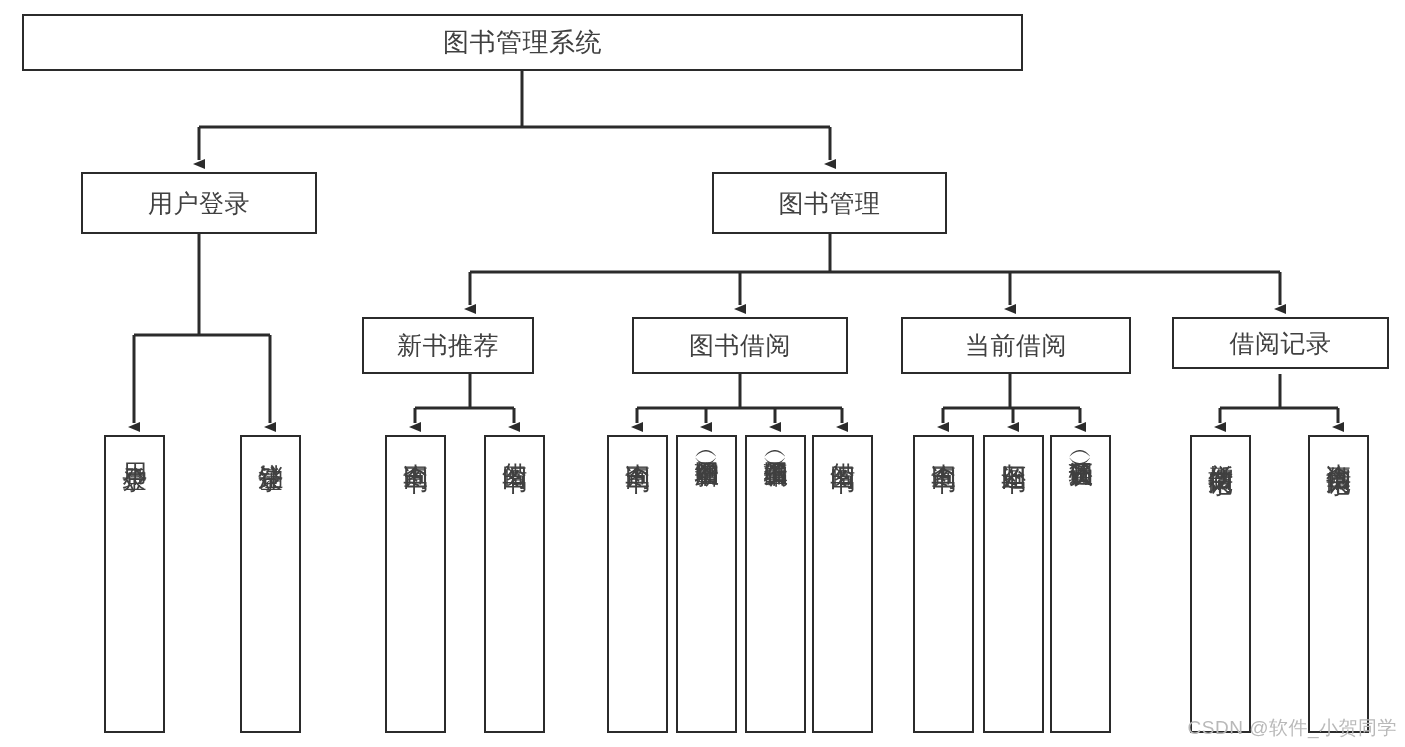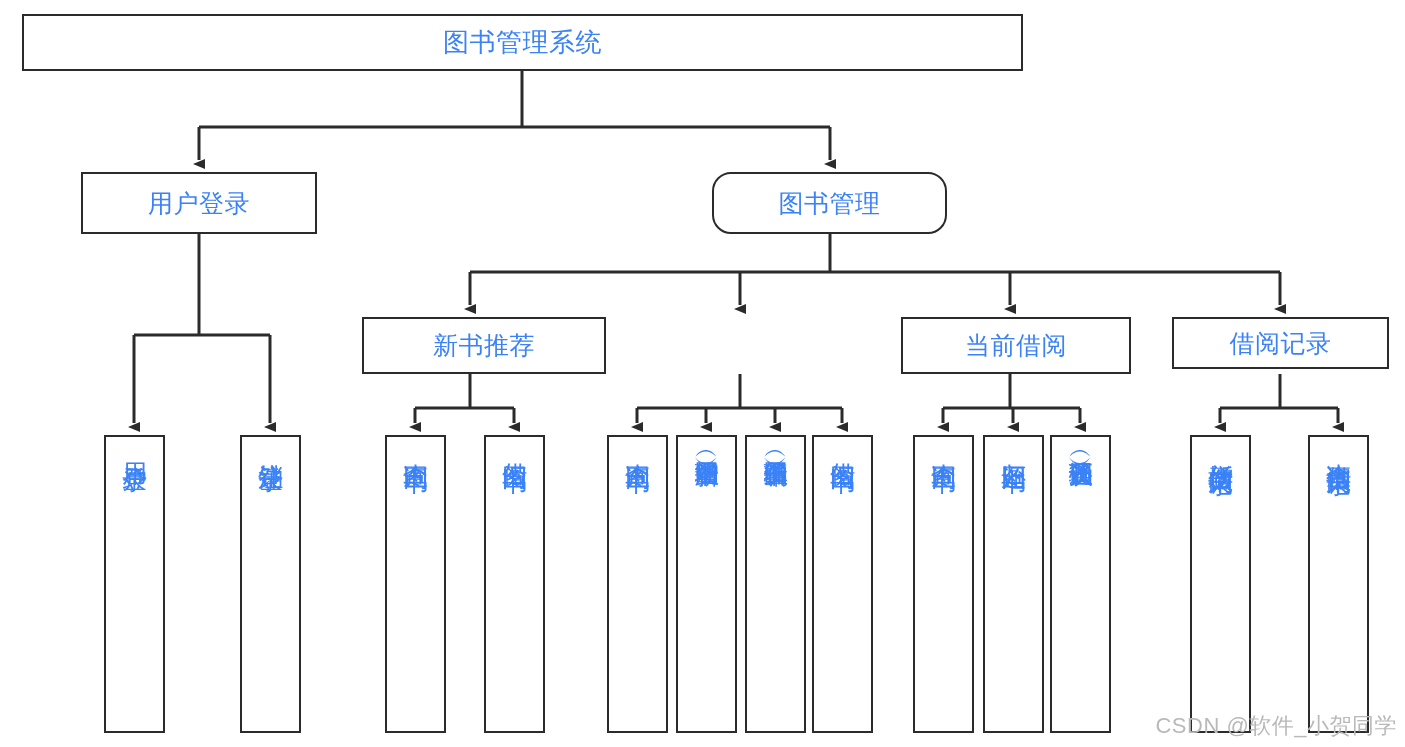--- a/index.html
+++ b/index.html
@@ -32,21 +32,21 @@
     border: 2.5px solid #2b2b2b;
     display: flex;
     align-items: center;
     justify-content: center;
     color: #333333;
   }
   .node .label {
     text-align: center;
     line-height: 1.08;
     letter-spacing: 0.5px;
-    color: #3b82f6;
+    color: #404040;
   }
   
   .node.horiz .label {
     writing-mode: horizontal-tb;
     font-size: 25px;
   }
   .node.root .label { font-size: 26px; }
   
   .node.vert {
     align-items: flex-start;
@@ -62,21 +62,21 @@
     white-space: nowrap;
   }
   .node.vert.tight .label {
     font-size: 24px;
     letter-spacing: 0px;
   }
   .watermark {
     position: absolute;
     right: 8px;
     bottom: 6px;
-    font-size: 22px;
+    font-size: 19px;
     color: #b9b9b9;
     letter-spacing: 0.5px;
     white-space: nowrap;
     user-select: none;
   }
 </style>
 </head>
 <body>
 
 <div id="canvas">
@@ -131,26 +131,29 @@
     </g>
   </svg>
 
   <div class="node horiz root" style="left:22px; top:14px; width:1001px; height:57px;">
     <span class="label">图书管理系统</span>
   </div>
 
   <div class="node horiz" style="left:81px; top:172px; width:236px; height:62px;">
     <span class="label">用户登录</span>
   </div>
-  <div class="node horiz" style="left:712px; top:172px; width:235px; height:62px;border-radius:19px;">
+  <div class="node horiz" style="left:712px; top:172px; width:235px; height:62px;">
     <span class="label">图书管理</span>
   </div>
 
-  <div class="node horiz" style="left:362px; top:317px; width:244px; height:57px;">
+  <div class="node horiz" style="left:362px; top:317px; width:172px; height:57px;">
     <span class="label">新书推荐</span>
+  </div>
+  <div class="node horiz" style="left:632px; top:317px; width:216px; height:57px;">
+    <span class="label">图书借阅</span>
   </div>
   <div class="node horiz" style="left:901px; top:317px; width:230px; height:57px;">
     <span class="label">当前借阅</span>
   </div>
   <div class="node horiz" style="left:1172px; top:317px; width:217px; height:52px;">
     <span class="label">借阅记录</span>
   </div>
 
   <div class="node vert" style="left:104px; top:435px; width:61px; height:298px;">
     <span class="label">用户登录</span>

